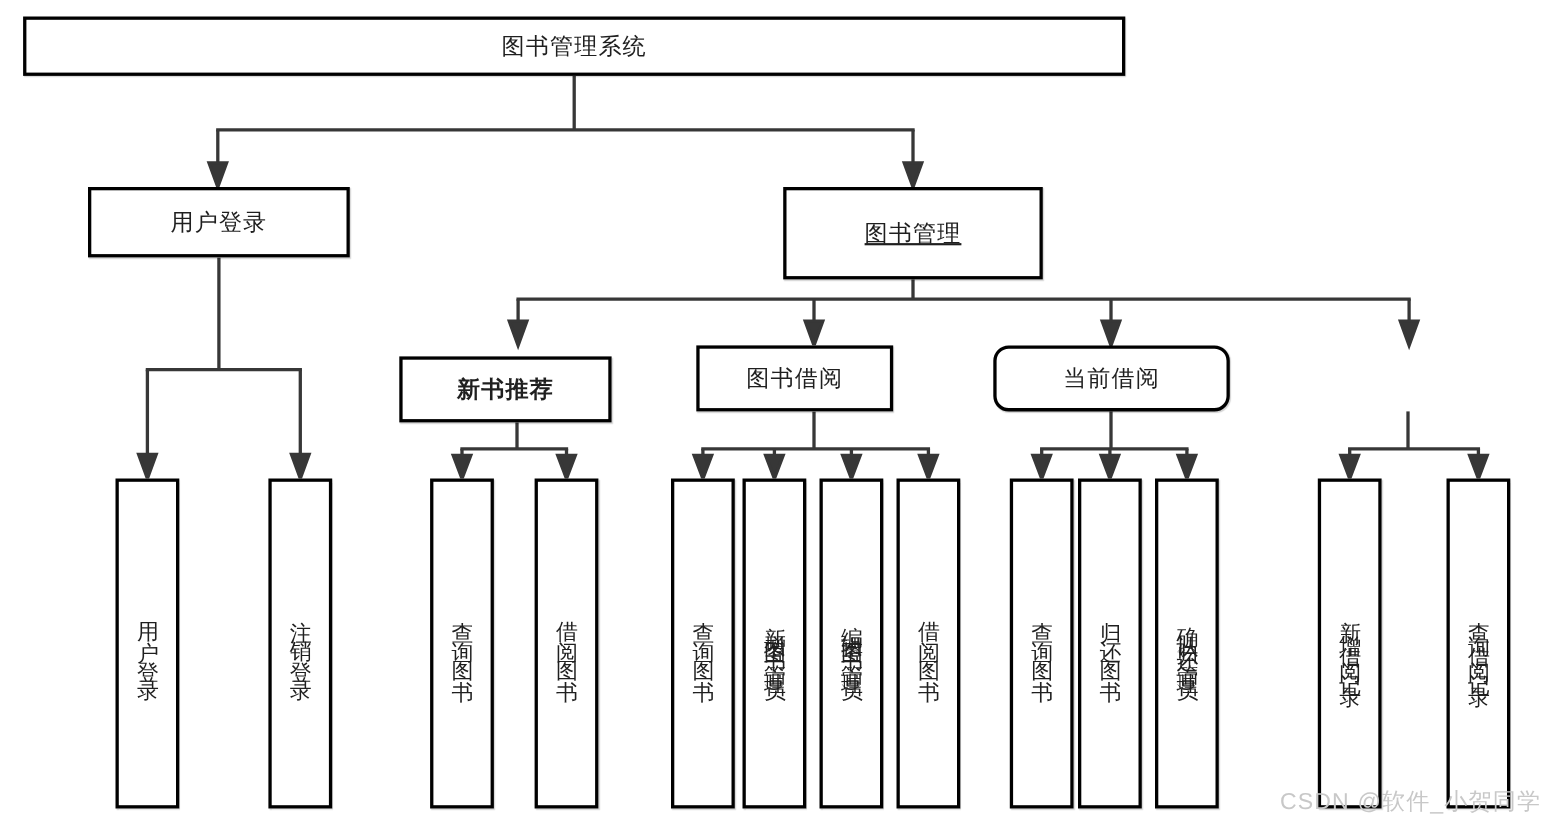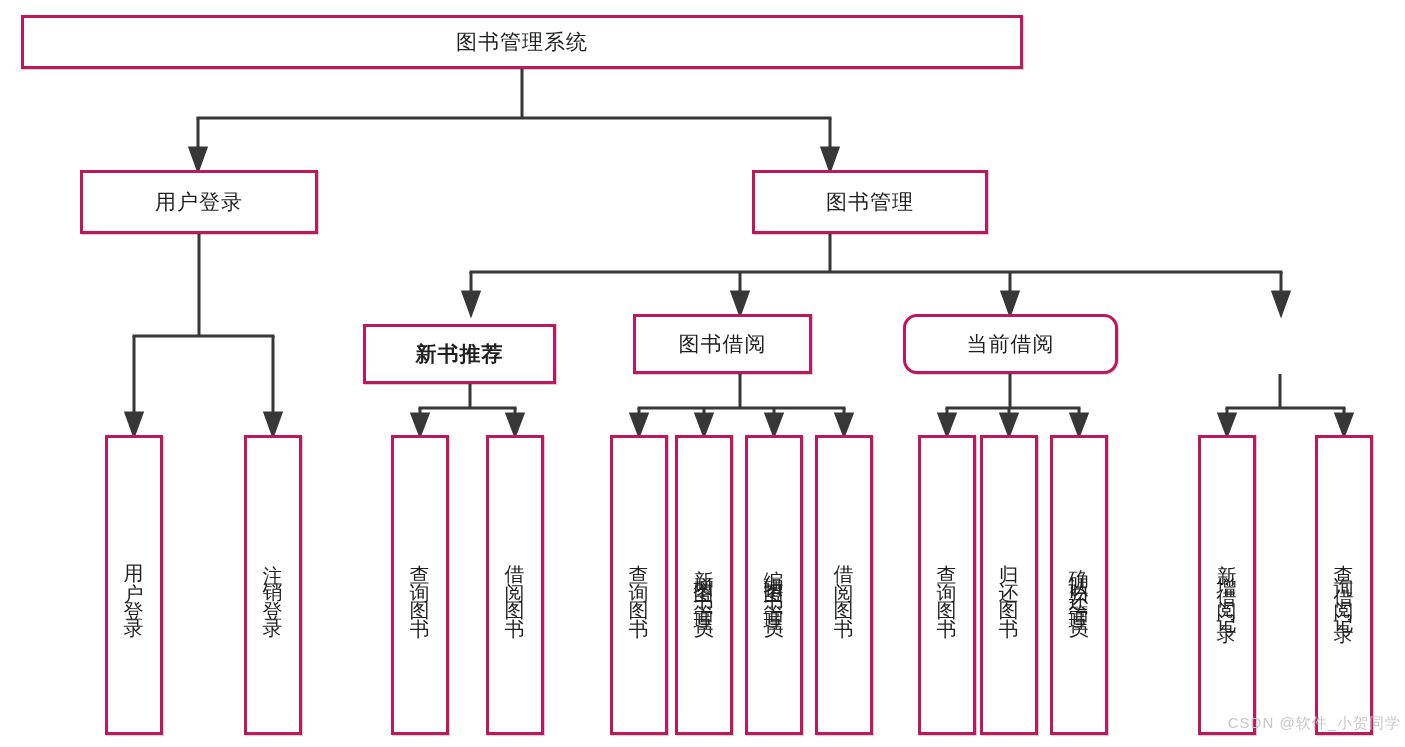--- a/index.html
+++ b/index.html
@@ -7,21 +7,21 @@
     position:relative;
     width:1405px;height:747px;
     background:#ffffff;
     font-family:"Liberation Sans", sans-serif;
     overflow:hidden;
   }
   #connectors{position:absolute;left:0;top:0;width:1405px;height:747px;}
   .box{
     position:absolute;
     box-sizing:border-box;
-    border:3px solid #be185d;
+    border:3px solid #000000;
     background:#ffffff;
     display:flex;
     align-items:center;
     justify-content:center;
     color:#1f1f1f;
     box-shadow:1px 1px 1px rgba(0,0,0,0.18);
   }
   .hbox{font-size:21px;letter-spacing:1px;}
   .root{font-size:21px;}
   .leaf{
@@ -32,21 +32,21 @@
     font-size:20px;
     letter-spacing:18px;
     line-height:1;
     white-space:nowrap;
   }
   .leaf.med span{letter-spacing:12px;}
   .leaf.long span{letter-spacing:7px;}
   .watermark{
     position:absolute;
     top:714px;right:4px;
-    font-size:15px;
+    font-size:21px;
     color:#c8c8c8;
     letter-spacing:1px;
     z-index:5;
   }
 </style>
 </head>
 <body>
 
 <div id="stage">
 
@@ -114,21 +114,21 @@
     </g>
   </svg>
 
   <div class="box hbox root" style="left:21px;top:15px;width:1002px;height:54px;">
     <span>图书管理系统</span>
   </div>
 
   <div class="box hbox" style="left:80px;top:170px;width:238px;height:64px;">
     <span>用户登录</span>
   </div>
-  <div class="box hbox" style="left:752px;top:170px;width:236px;height:64px;">
+  <div class="box hbox" style="left:712px;top:170px;width:236px;height:84px;text-decoration:underline;">
     <span>图书管理</span>
   </div>
 
   <div class="box hbox" style="left:363px;top:324px;width:193px;height:60px;font-weight:bold;">
     <span>新书推荐</span>
   </div>
   <div class="box hbox" style="left:633px;top:314px;width:179px;height:60px;">
     <span>图书借阅</span>
   </div>
   <div class="box hbox" style="left:903px;top:314px;width:215px;height:60px;border-radius:14px;">

